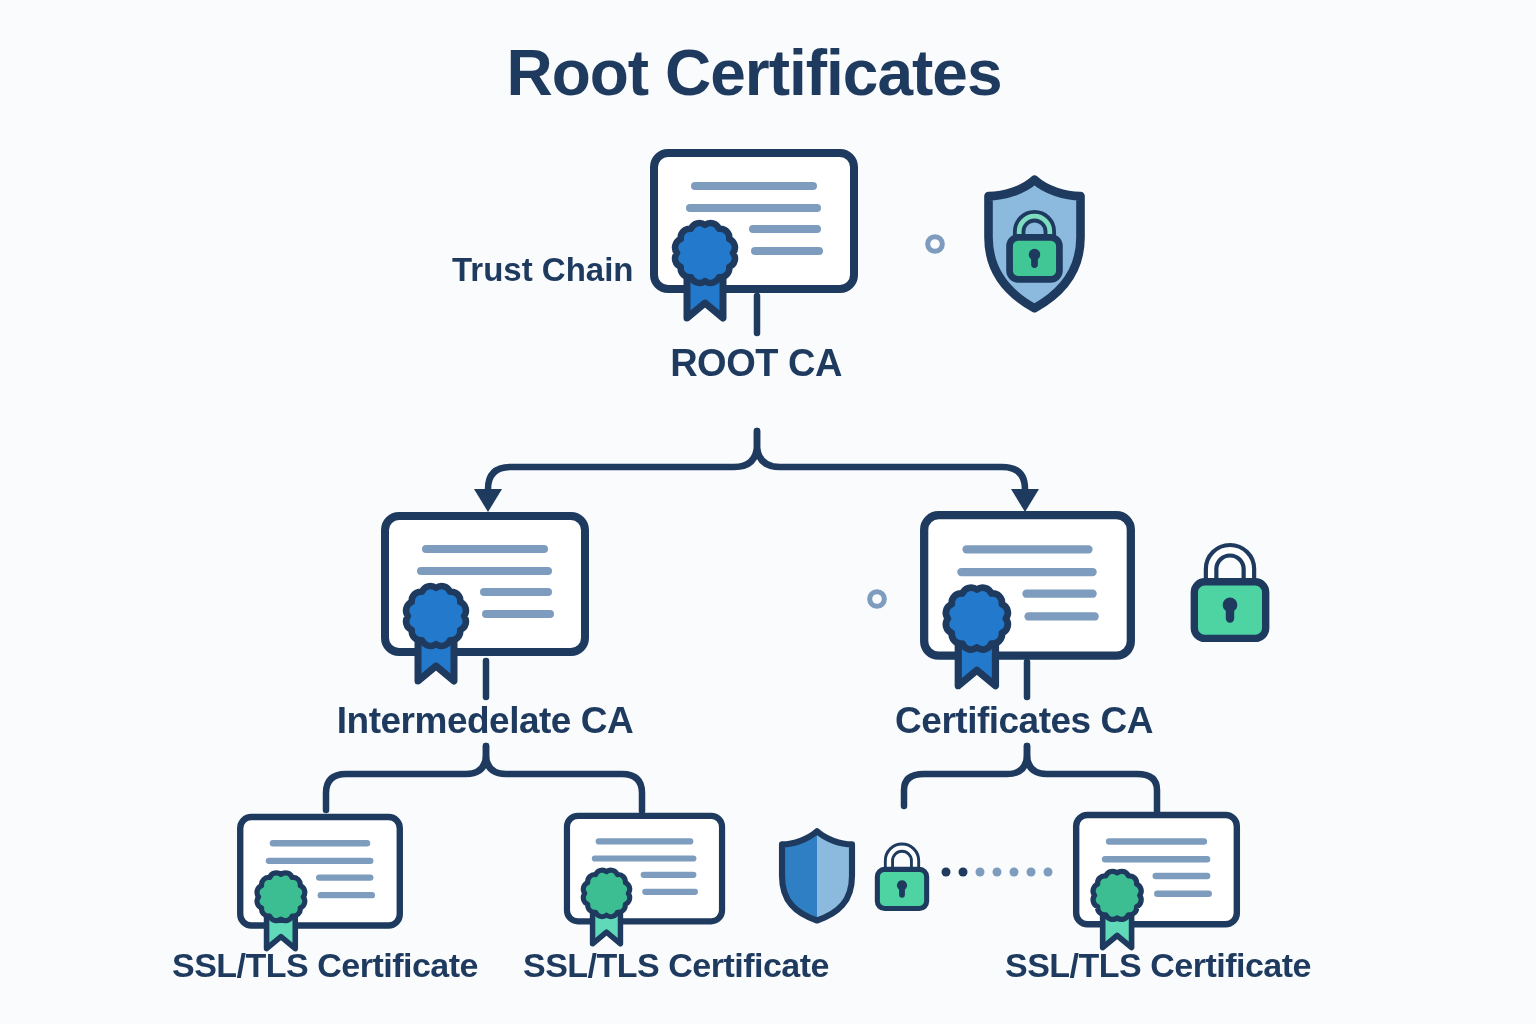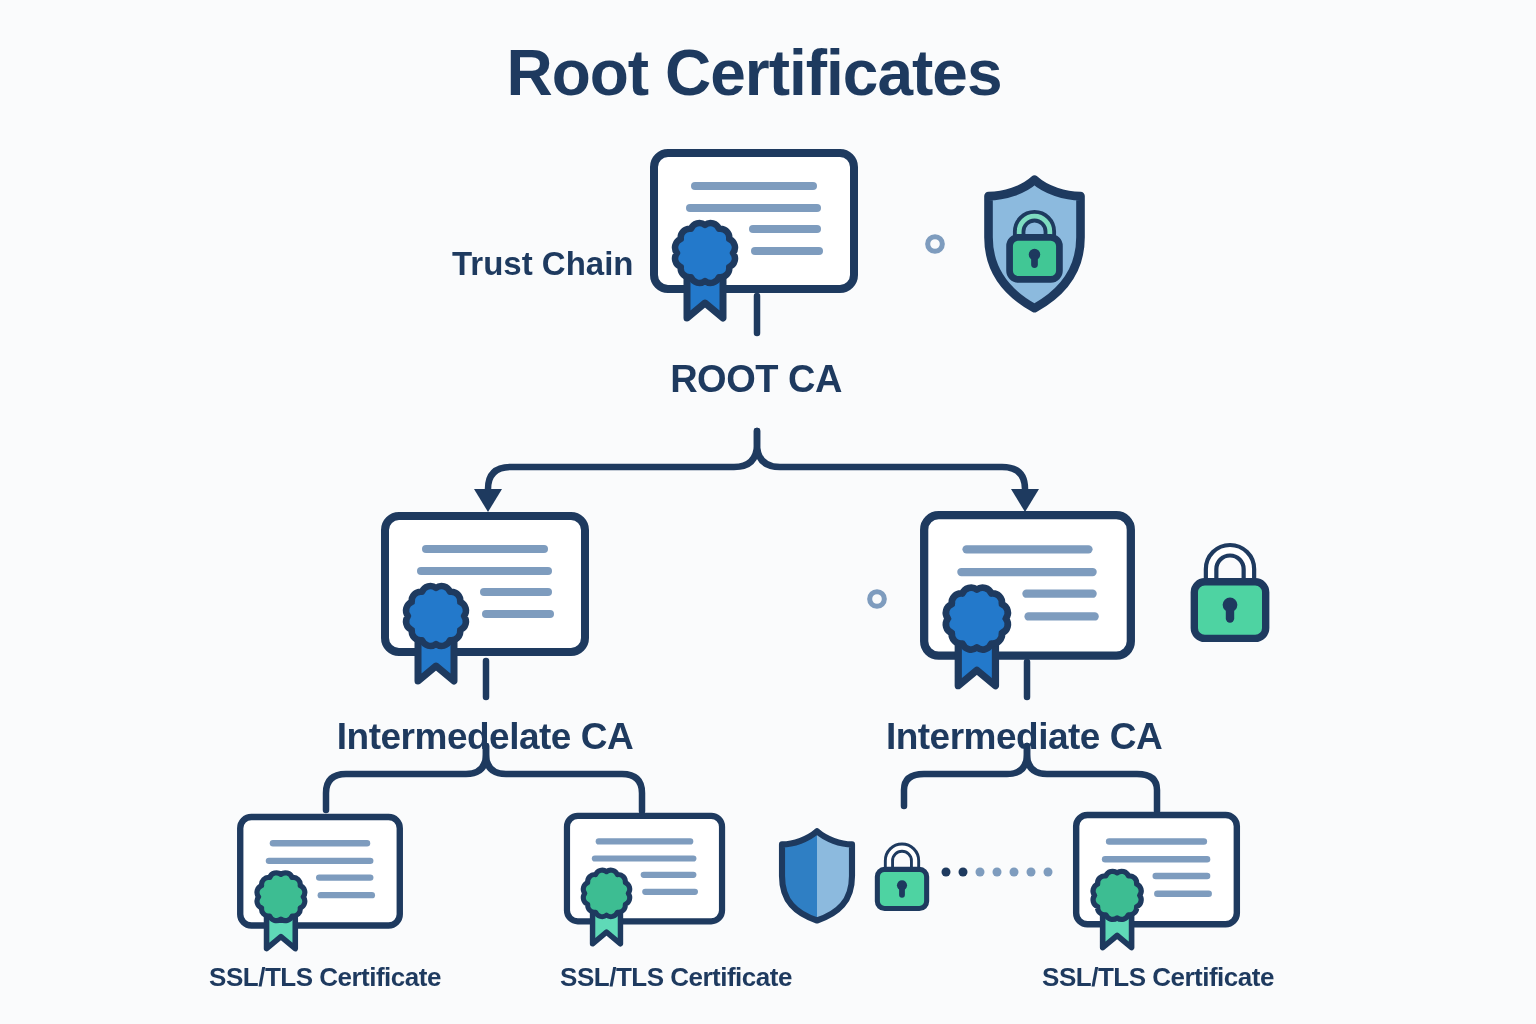--- a/index.html
+++ b/index.html
@@ -9,25 +9,25 @@
   }
   *{margin:0;padding:0;box-sizing:border-box;}
   html,body{width:1536px;height:1024px;overflow:hidden;}
   body{background:var(--background);font-family:"Liberation Sans",sans-serif;}
   .canvas{position:relative;width:1536px;height:804px;background:var(--background);}
   .title{
     position:absolute;left:754px;top:36px;transform:translateX(-50%);
     font-size:64px;font-weight:700;color:var(--navy);letter-spacing:-1px;white-space:nowrap;
   }
   .label{position:absolute;color:var(--navy);white-space:nowrap;}
-  .trust-chain{left:452px;top:245px;font-size:33px;font-weight:600;}
-  .node-label{transform:translateX(-50%);text-align:center;font-weight:700;margin-top:16px;}
+  .trust-chain{left:452px;top:251px;font-size:33px;font-weight:600;}
+  .node-label{transform:translateX(-50%);text-align:center;font-weight:700;}
   .root-label{left:756px;top:342px;font-size:38px;line-height:1.13;letter-spacing:-0.5px;}
   .int-label{top:700px;font-size:37px;letter-spacing:-0.5px;}
-  .ssl-label{top:946px;font-size:26px;letter-spacing:-0.5px;}
+  .ssl-label{top:946px;font-size:34px;letter-spacing:-0.5px;}
   svg.icon{position:absolute;overflow:visible;}
   .connectors{position:absolute;left:0;top:0;width:1536px;height:1024px;pointer-events:none;}
   .connectors path.line{fill:none;stroke:var(--navy);stroke-width:6.5;stroke-linecap:round;stroke-linejoin:round;}
   .connectors polygon{fill:var(--navy);}
   .dot-dark{fill:var(--navy);}
   .dot-light{fill:var(--steel);}
   .defs{position:absolute;width:0;height:0;}
 </style>
 </head>
 <body>
@@ -98,21 +98,21 @@
   </svg>
 
   <h1 class="title">Root Certificates</h1>
   <div class="label trust-chain">Trust Chain</div>
 
   <div class="label node-label root-label" style="left:756px;">
     <div>ROOT CA</div>
   </div>
 
   <div class="label node-label int-label" style="left:485px;">Intermedelate CA</div>
-  <div class="label node-label int-label" style="left:1024px;">Intermediate CA</div>
+  <div class="label node-label int-label" style="left:1024px;">Certificates CA</div>
 
   <div class="label node-label ssl-label" style="left:325px;">SSL/TLS Certificate</div>
   <div class="label node-label ssl-label" style="left:676px;">SSL/TLS Certificate</div>
   <div class="label node-label ssl-label" style="left:1158px;">SSL/TLS Certificate</div>
 
   <svg class="icon" style="left:649px;top:148px;width:210px;height:178px;--seal:var(--seal-blue);--ribbon:var(--seal-blue);" viewBox="0 0 210 178">
       <use href="#sym-cert"></use>
     </svg>
 
   <svg class="icon" style="left:977px;top:172px;width:115px;height:144px;" viewBox="0 0 120 150">

